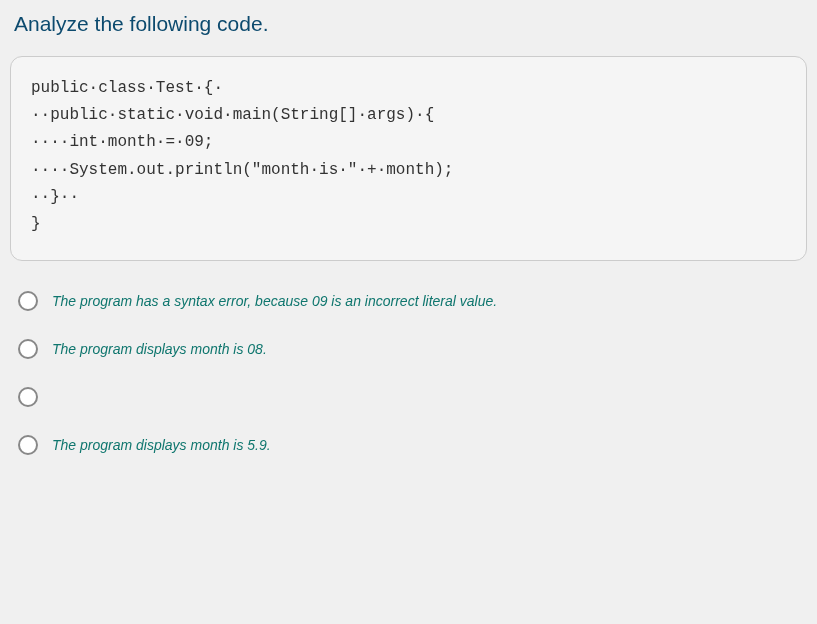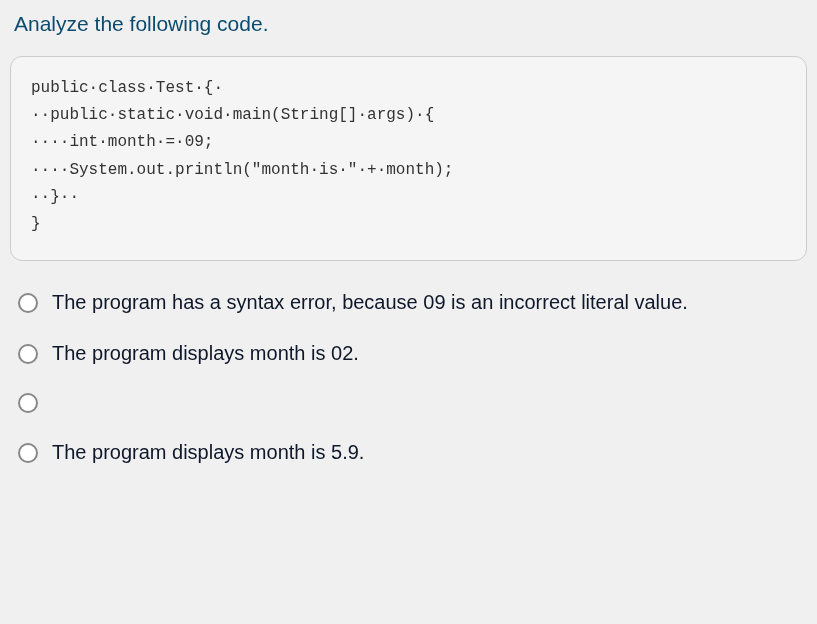--- a/index.html
+++ b/index.html
@@ -46,22 +46,23 @@
       width: 20px;
       height: 20px;
       border: 2px solid #888;
       border-radius: 50%;
       background: #fff;
       flex-shrink: 0;
       margin-right: 14px;
       cursor: pointer;
     }
     .option-text {
-      font-size: 20px;
-      color: #0f172a;
+      font-size: 14px;
+      color: #0f766e;
+      font-style: italic;
     }
   </style>
 </head>
 <body>
 
 <div class="question-prompt">Analyze the following code.</div>
 
 <div class="code-block">public·class·Test·{·
 ··public·static·void·main(String[]·args)·{
 ····int·month·=·09;
@@ -69,21 +70,21 @@
 ··}··
 }</div>
 
 <div class="options">
   <div class="option-row">
     <span class="radio"></span>
     <span class="option-text">The program has a syntax error, because 09 is an incorrect literal value.</span>
   </div>
   <div class="option-row">
     <span class="radio"></span>
-    <span class="option-text">The program displays month is 02.</span>
+    <span class="option-text">The program displays month is 08.</span>
   </div>
   <div class="option-row">
     <span class="radio"></span>
   </div>
   <div class="option-row">
     <span class="radio"></span>
     <span class="option-text">The program displays month is 5.9.</span>
   </div>
 </div>
 

